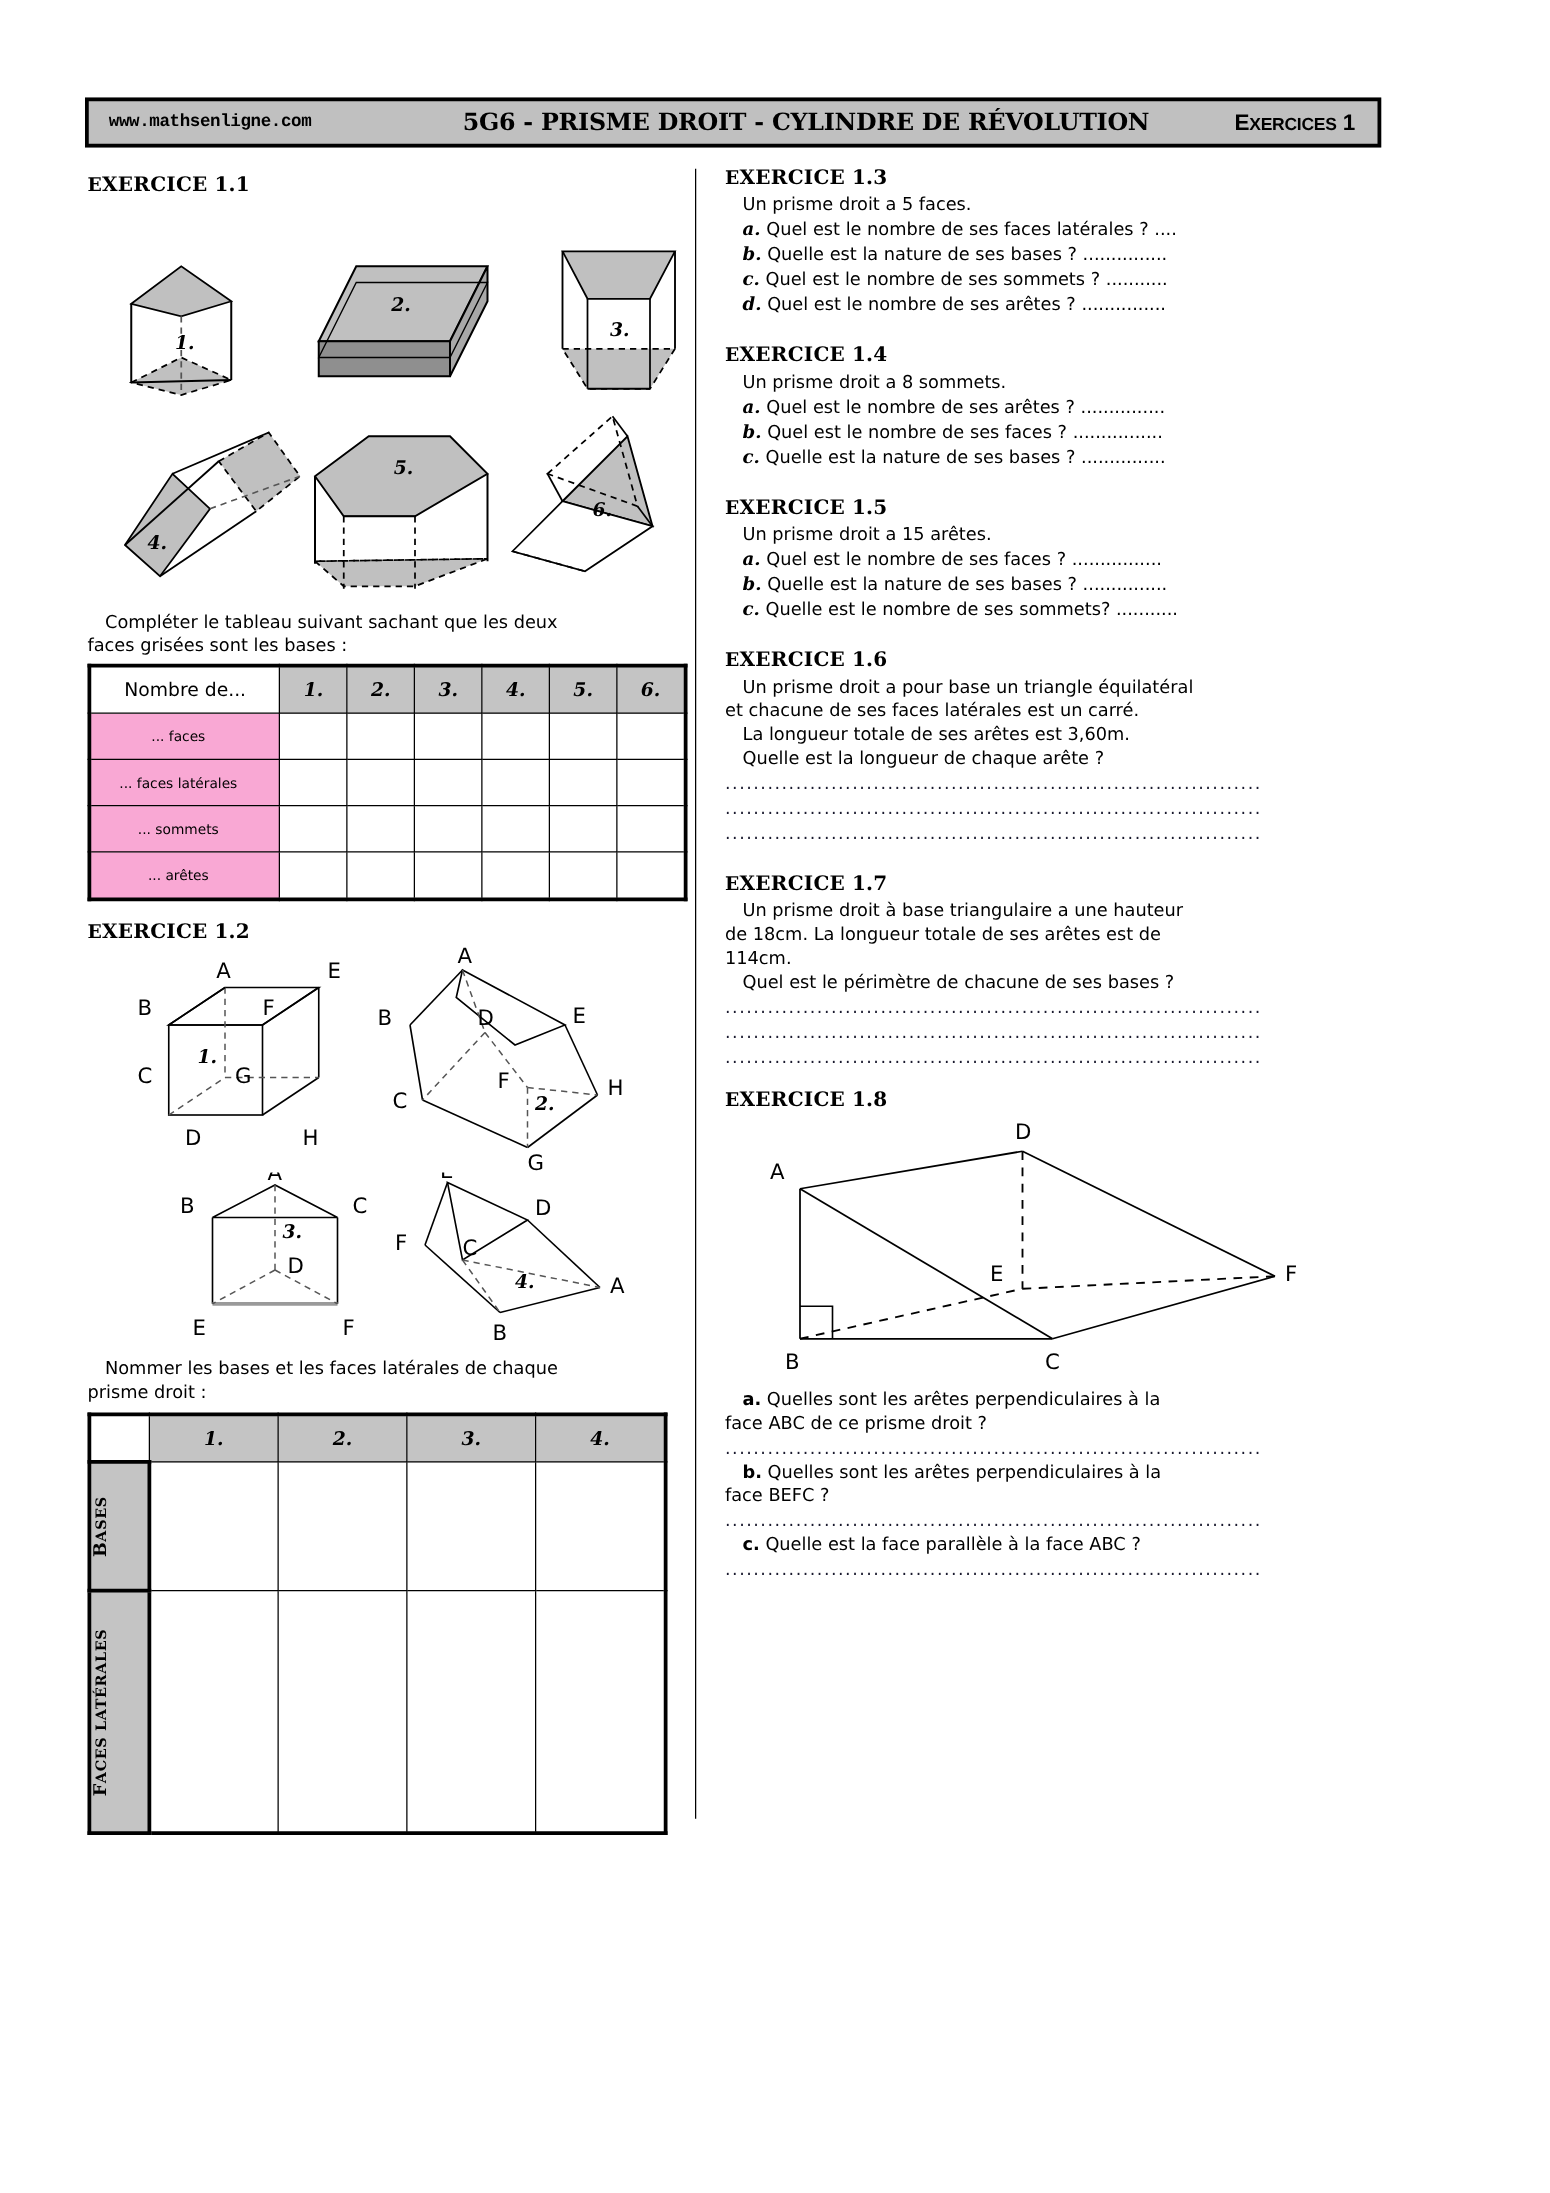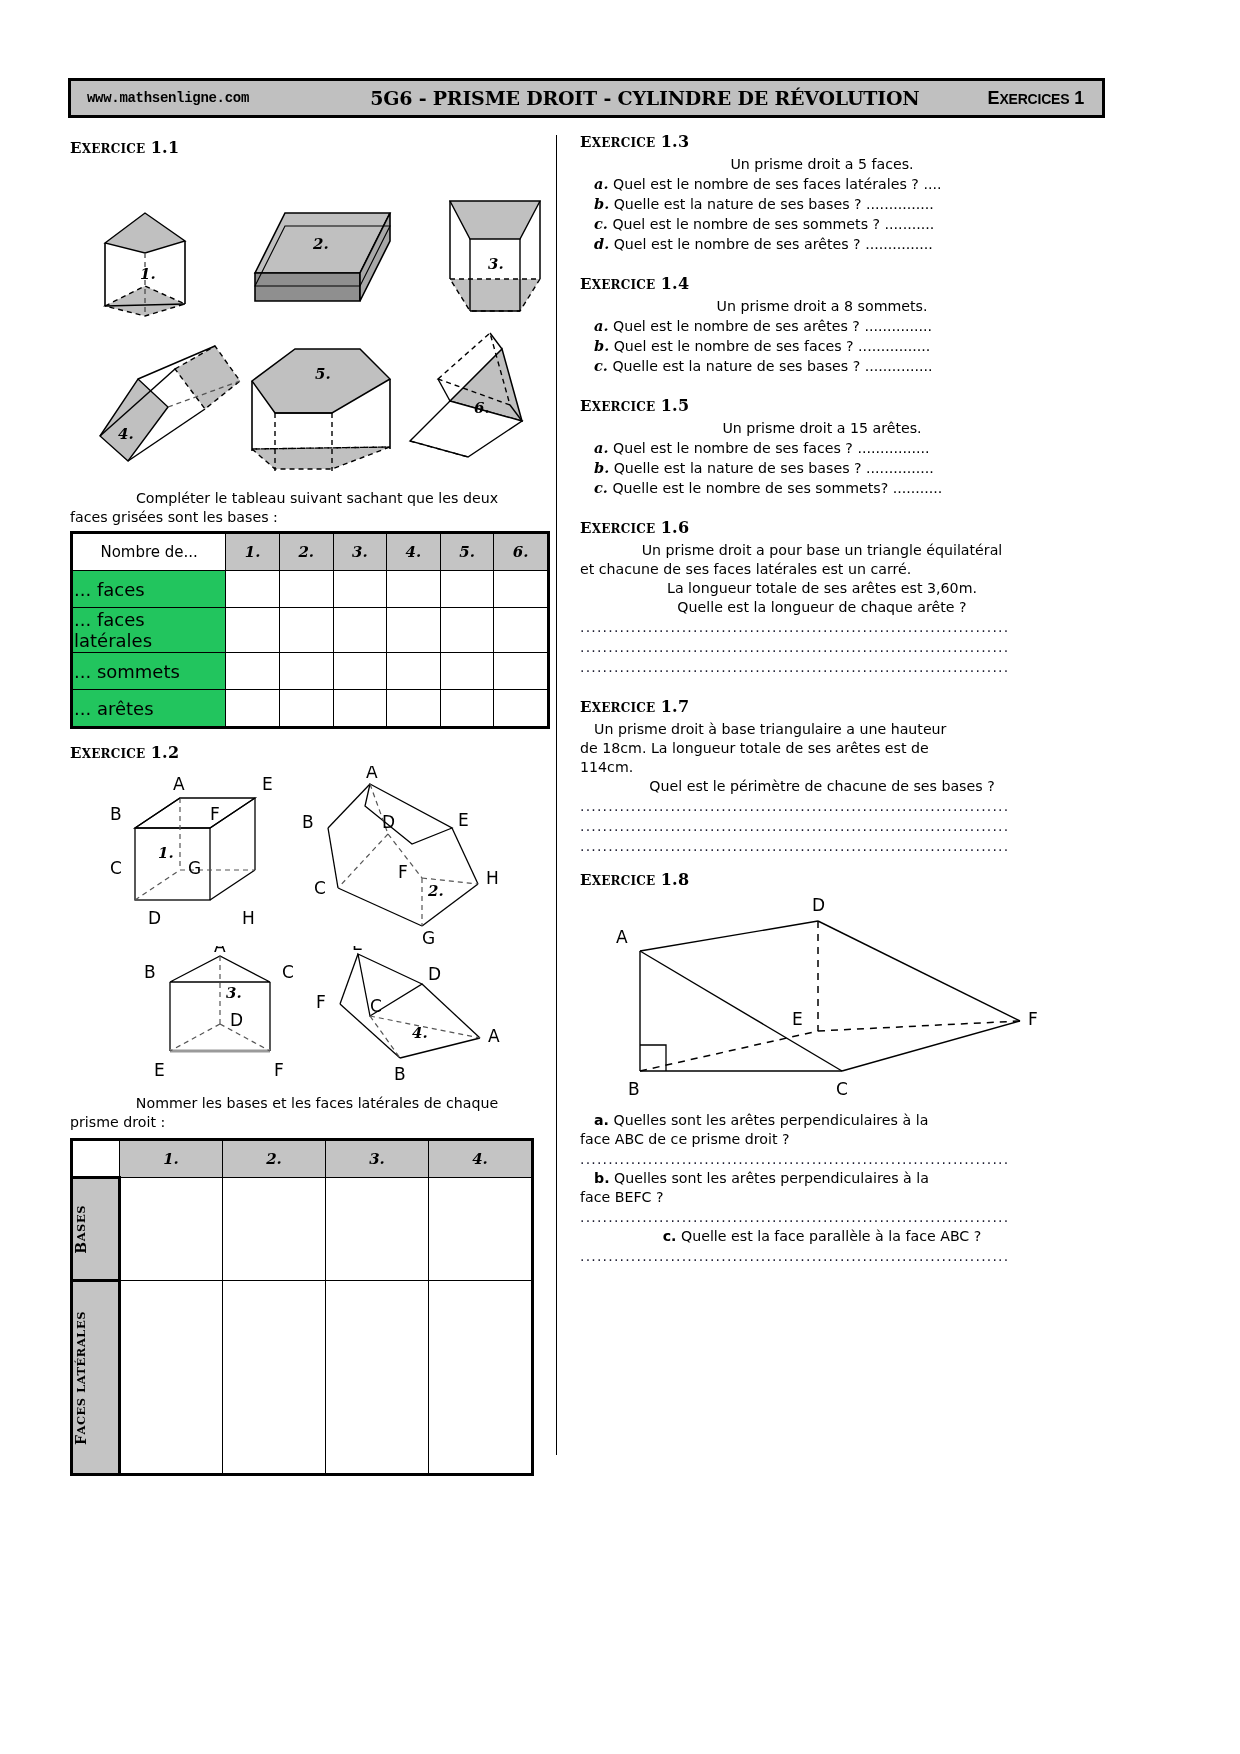--- a/index.html
+++ b/index.html
@@ -37,29 +37,29 @@
   .divider {
     position:absolute; left:556px; top:135px; width:1px; height:1320px;
     background:#000;
   }
 
   
   .ex-head {
     font-family:"DejaVu Serif", serif; font-weight:bold;
     font-size:15px; letter-spacing:0.2px; margin:0 0 4px 0;
   }
-  .ex-head .sc { font-size:12px;text-align:center; }
+  .ex-head .sc { font-size:16px;text-align:center; }
   .ex-head .num { font-size:16px;margin-top:28px; }
 
   
   .btxt {
     font-family:"DejaVu Sans", sans-serif; font-size:14.2px;
     line-height:19px; margin:0;
   }
-  .indent { text-indent:14px;text-align:center; }
+  .indent { text-indent:14px; }
   .qline { margin-left:14px; }
   .qline b { font-family:"DejaVu Serif", serif; font-style:italic; font-size:14.5px;}
   .just { text-align:justify; }
   .dots {
     font-family:"DejaVu Sans", sans-serif; font-size:14px;
     letter-spacing:1.2px; line-height:20px; overflow:hidden;
     white-space:nowrap; display:block; color:#1a1a2e;
   }
   .gap8  { height:8px; }
   .gap14 { height:14px; }
@@ -75,22 +75,22 @@
     font-family:"DejaVu Sans", sans-serif; font-size:17px;
   }
 
   
   .tbl1 { border-collapse:collapse; margin-top:4px; border:3px solid #000; }
   .tbl1 td {
     border:1px solid #000; height:34px; text-align:center;
     font-family:"DejaVu Sans", sans-serif; font-size:15px;
   }
   .tbl1 .rowhead {
-    background:#22c55e; width:148px; text-align:left;
-    padding-right:12px; font-size:18px;
+    background:#f9a8d4; width:148px; text-align:center;
+    padding-right:12px; font-size:11px;
   }
   .tbl1 .corner { background:#fff; text-align:center; padding:0 8px; }
   .tbl1 .colhead {
     background:#c4c4c4; width:56px;
     font-family:"DejaVu Serif", serif; font-style:italic;
     font-weight:bold; font-size:15px;
   }
   .tbl1 .cell { width:56px; background:#fff; }
 
   

